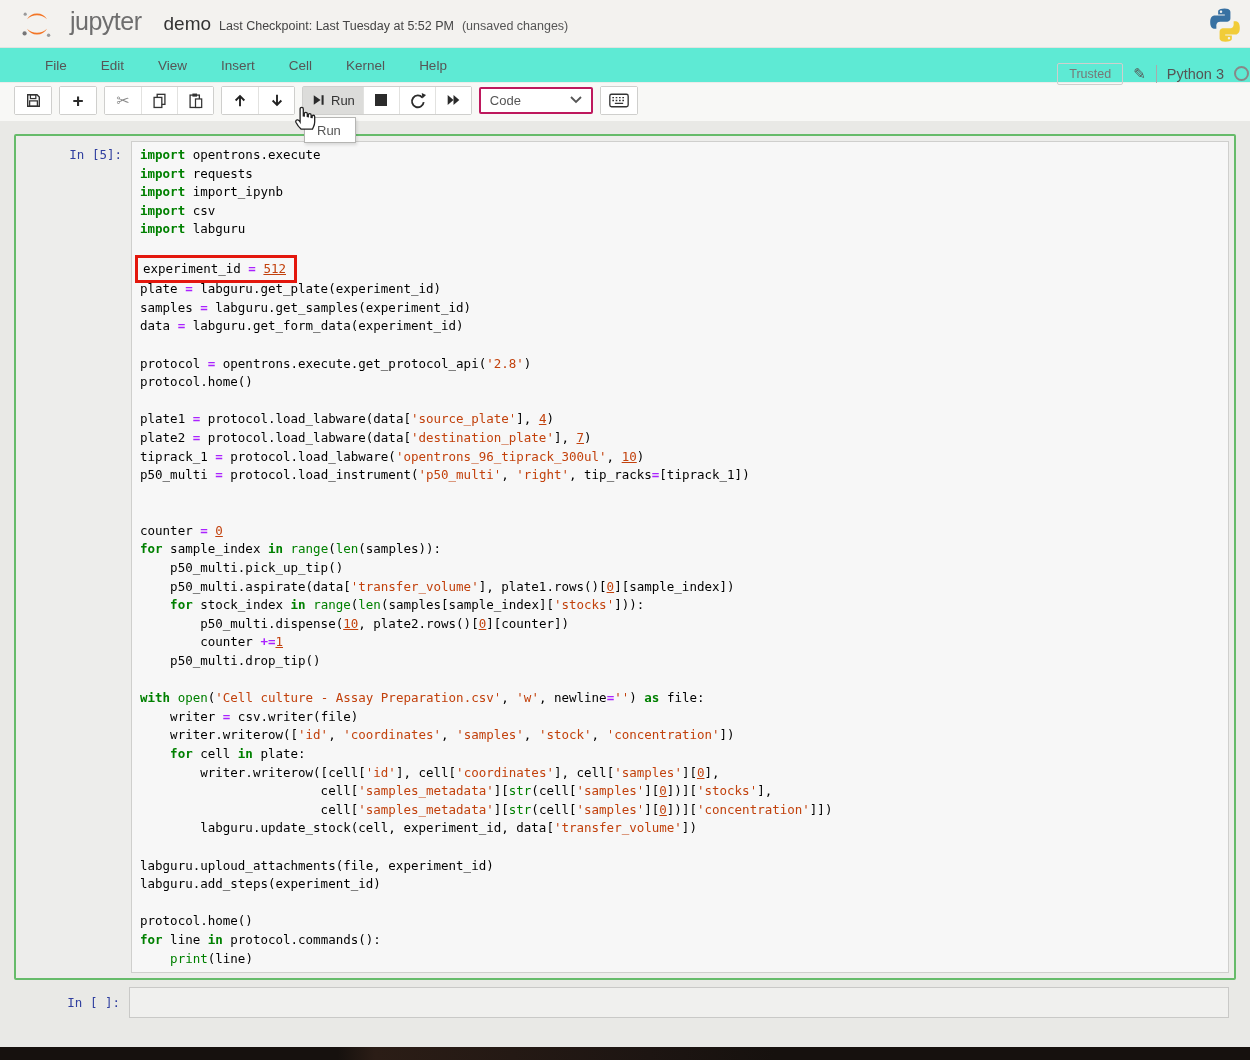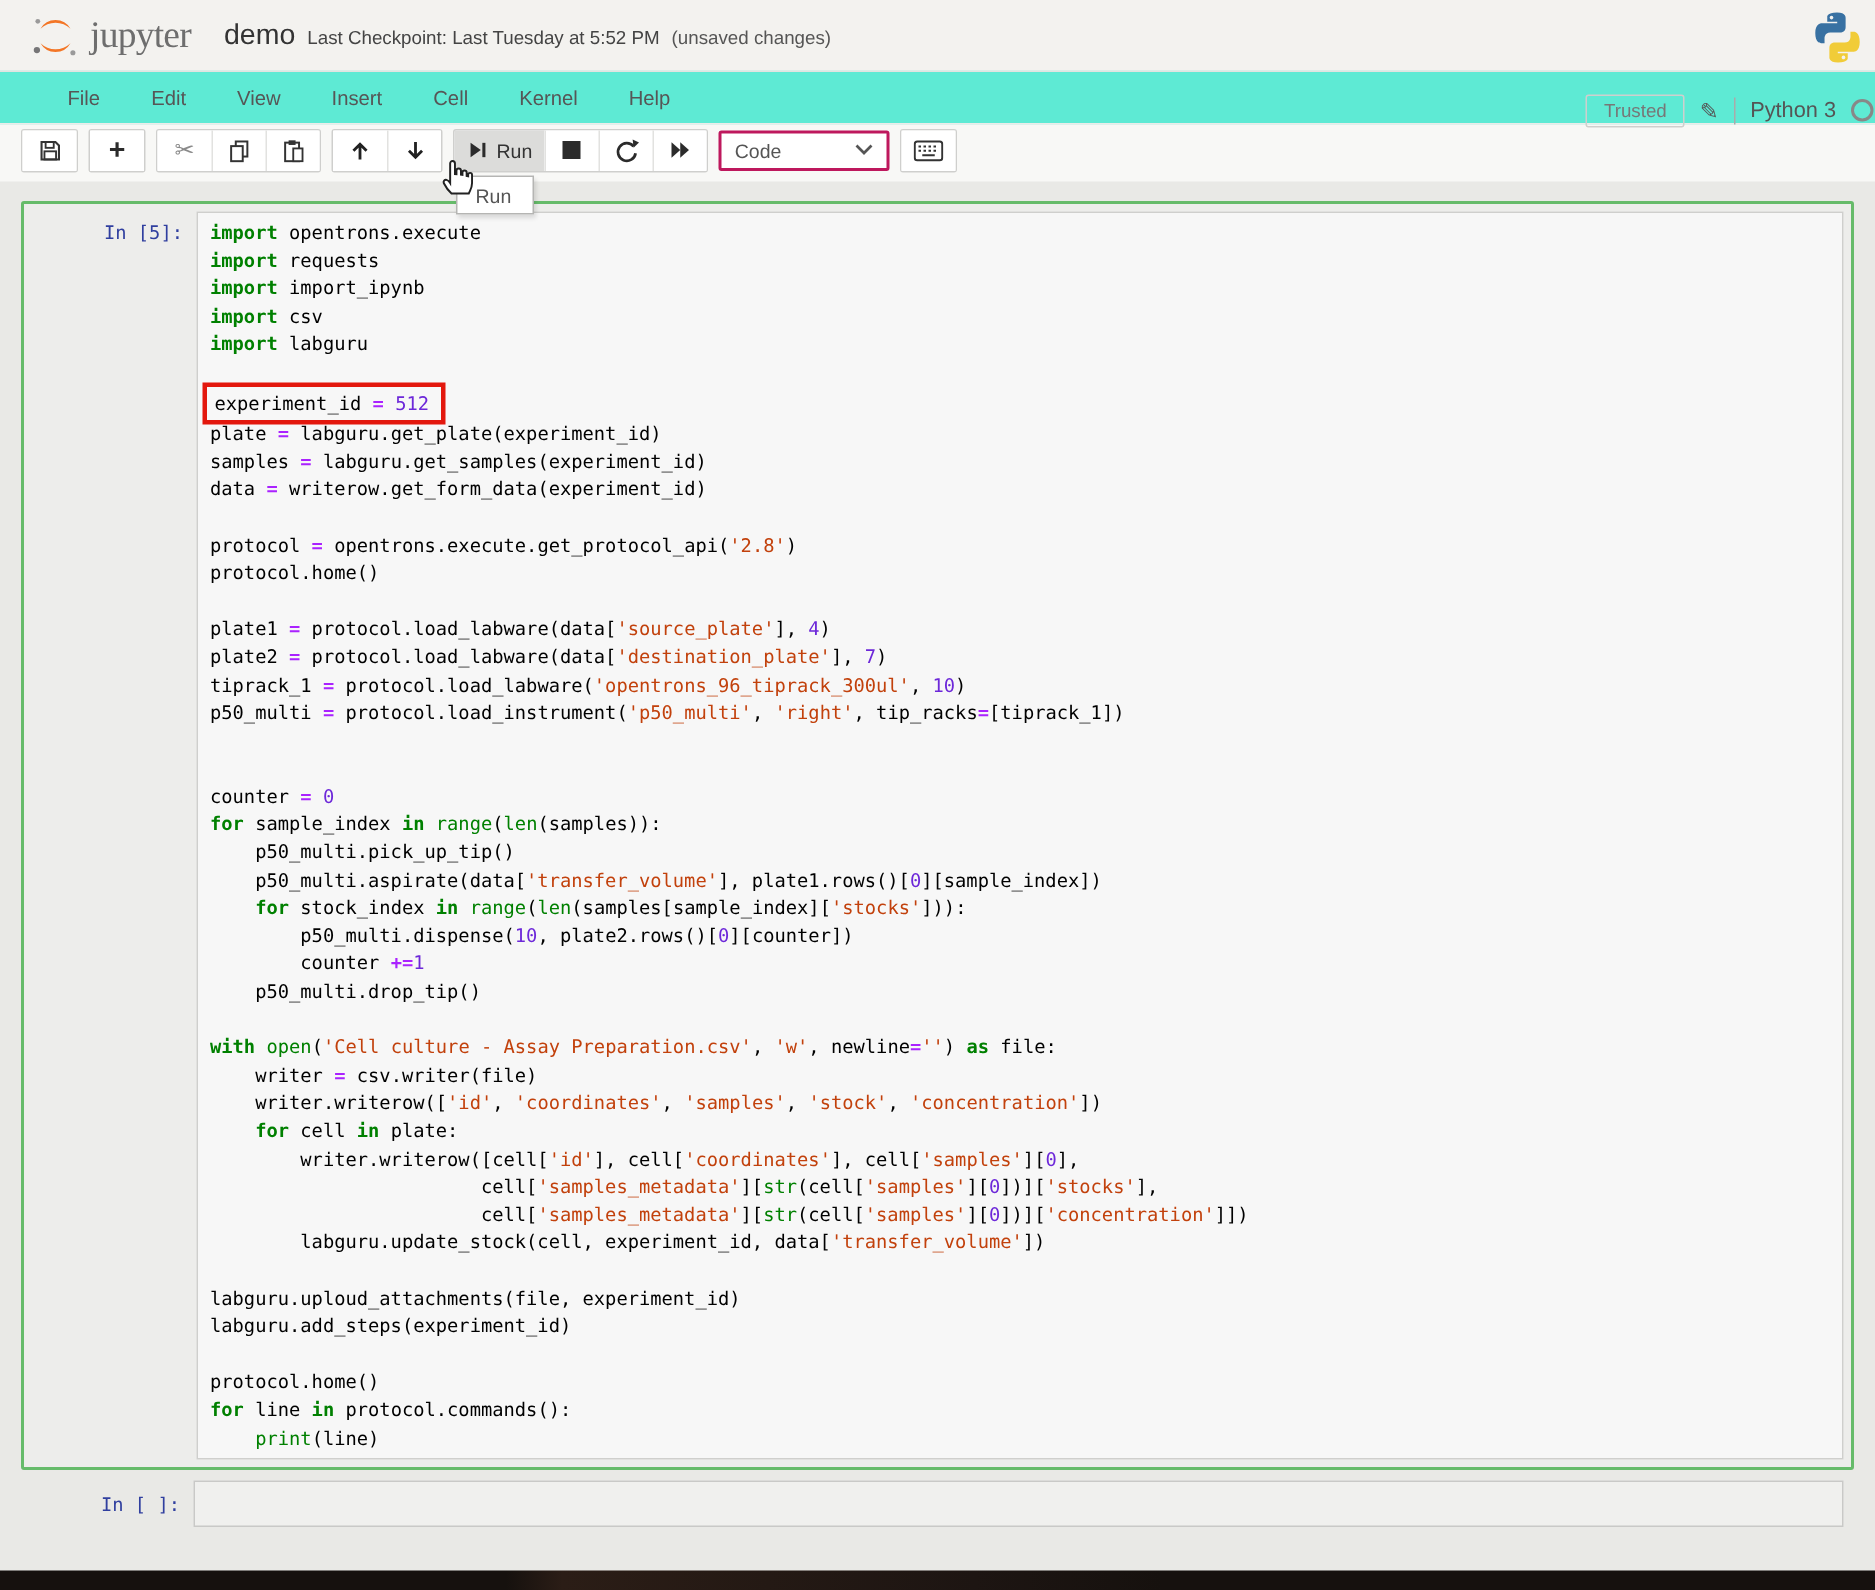--- a/index.html
+++ b/index.html
@@ -8,21 +8,21 @@
     position:relative;
     font-family:"Liberation Sans", sans-serif;
     background:#e9e9e6;
     color:#333;
   }
   
   #header {
     height:47px; background:#f3f2ef;
     display:flex; align-items:center; padding-left:20px; position:relative;
   }
-  .logo-wrap { display:flex; align-items:center; gap:6px; cursor:pointer;font-family:Liberation Serif, serif; }
+  .logo-wrap { display:flex; align-items:flex-start; gap:16px; cursor:pointer; }
   .logo-word { font-size:25px; color:#6e6e6e; letter-spacing:-0.5px; }
   .title-group { display:flex; align-items:baseline; margin-left:22px; gap:8px; }
   .nb-title { font-size:19px; color:#333; }
   .checkpoint { font-size:12.5px; color:#444; }
   .unsaved { font-size:12.5px; color:#555; }
   .python-logo { position:absolute; right:6px; top:5px; }
   
   #menubar {
     height:36px; background:#5eead4;
     border-top:1px solid #e3e3e0; border-bottom:1px solid #ececea;
@@ -85,21 +85,21 @@
     flex:1; background:#f7f7f7; border:1px solid #cfcfcd;
     padding:4px 8px; overflow:visible;
   }
   .cm-line {
     font-family:"DejaVu Sans Mono", monospace; font-size:12.5px; line-height:18.6px;
     white-space:pre; color:#000;
   }
   .tk-k { color:#008000; font-weight:bold; }
   .tk-b { color:#008000; }
   .tk-s { color:#c2410c; }
-  .tk-n { color:#6d28d9; }
+  .tk-n { color:#c2410c;text-decoration:underline; }
   .tk-o { color:#aa22ff; font-weight:bold; }
   .tk-p { color:#000; }
   .red-box {
     display:inline-block; position:relative; z-index:5;
     border:3px solid #e3170d; padding:2px 8px 2px 5px; margin:-3px 0 -3px -5px;
   }
   .empty-cell { display:flex; margin-top:7px; padding:0 7px 0 5px; align-items:center; }
   .empty-input {
     flex:1; height:31px; background:#f0f0ee; border:1px solid #c9c9c7; cursor:text;
   }
@@ -251,21 +251,21 @@
     <div class="editor" id="code-lines">
         <div class="cm-line"><span class="tk-k">import</span><span class="tk-p"> opentrons.execute</span></div>
         <div class="cm-line"><span class="tk-k">import</span><span class="tk-p"> requests</span></div>
         <div class="cm-line"><span class="tk-k">import</span><span class="tk-p"> import_ipynb</span></div>
         <div class="cm-line"><span class="tk-k">import</span><span class="tk-p"> csv</span></div>
         <div class="cm-line"><span class="tk-k">import</span><span class="tk-p"> labguru</span></div>
         <div class="cm-line">&nbsp;</div>
         <div class="cm-line"><span class="red-box"><span class="tk-p">experiment_id </span><span class="tk-o">=</span><span class="tk-p"> </span><span class="tk-n">512</span></span></div>
         <div class="cm-line"><span class="tk-p">plate </span><span class="tk-o">=</span><span class="tk-p"> labguru.get_plate(experiment_id)</span></div>
         <div class="cm-line"><span class="tk-p">samples </span><span class="tk-o">=</span><span class="tk-p"> labguru.get_samples(experiment_id)</span></div>
-        <div class="cm-line"><span class="tk-p">data </span><span class="tk-o">=</span><span class="tk-p"> writerow.get_form_data(experiment_id)</span></div>
+        <div class="cm-line"><span class="tk-p">data </span><span class="tk-o">=</span><span class="tk-p"> labguru.get_form_data(experiment_id)</span></div>
         <div class="cm-line">&nbsp;</div>
         <div class="cm-line"><span class="tk-p">protocol </span><span class="tk-o">=</span><span class="tk-p"> opentrons.execute.get_protocol_api(</span><span class="tk-s">'2.8'</span><span class="tk-p">)</span></div>
         <div class="cm-line"><span class="tk-p">protocol.home()</span></div>
         <div class="cm-line">&nbsp;</div>
         <div class="cm-line"><span class="tk-p">plate1 </span><span class="tk-o">=</span><span class="tk-p"> protocol.load_labware(data[</span><span class="tk-s">'source_plate'</span><span class="tk-p">], </span><span class="tk-n">4</span><span class="tk-p">)</span></div>
         <div class="cm-line"><span class="tk-p">plate2 </span><span class="tk-o">=</span><span class="tk-p"> protocol.load_labware(data[</span><span class="tk-s">'destination_plate'</span><span class="tk-p">], </span><span class="tk-n">7</span><span class="tk-p">)</span></div>
         <div class="cm-line"><span class="tk-p">tiprack_1 </span><span class="tk-o">=</span><span class="tk-p"> protocol.load_labware(</span><span class="tk-s">'opentrons_96_tiprack_300ul'</span><span class="tk-p">, </span><span class="tk-n">10</span><span class="tk-p">)</span></div>
         <div class="cm-line"><span class="tk-p">p50_multi </span><span class="tk-o">=</span><span class="tk-p"> protocol.load_instrument(</span><span class="tk-s">'p50_multi'</span><span class="tk-p">, </span><span class="tk-s">'right'</span><span class="tk-p">, tip_racks</span><span class="tk-o">=</span><span class="tk-p">[tiprack_1])</span></div>
         <div class="cm-line">&nbsp;</div>
         <div class="cm-line">&nbsp;</div>

